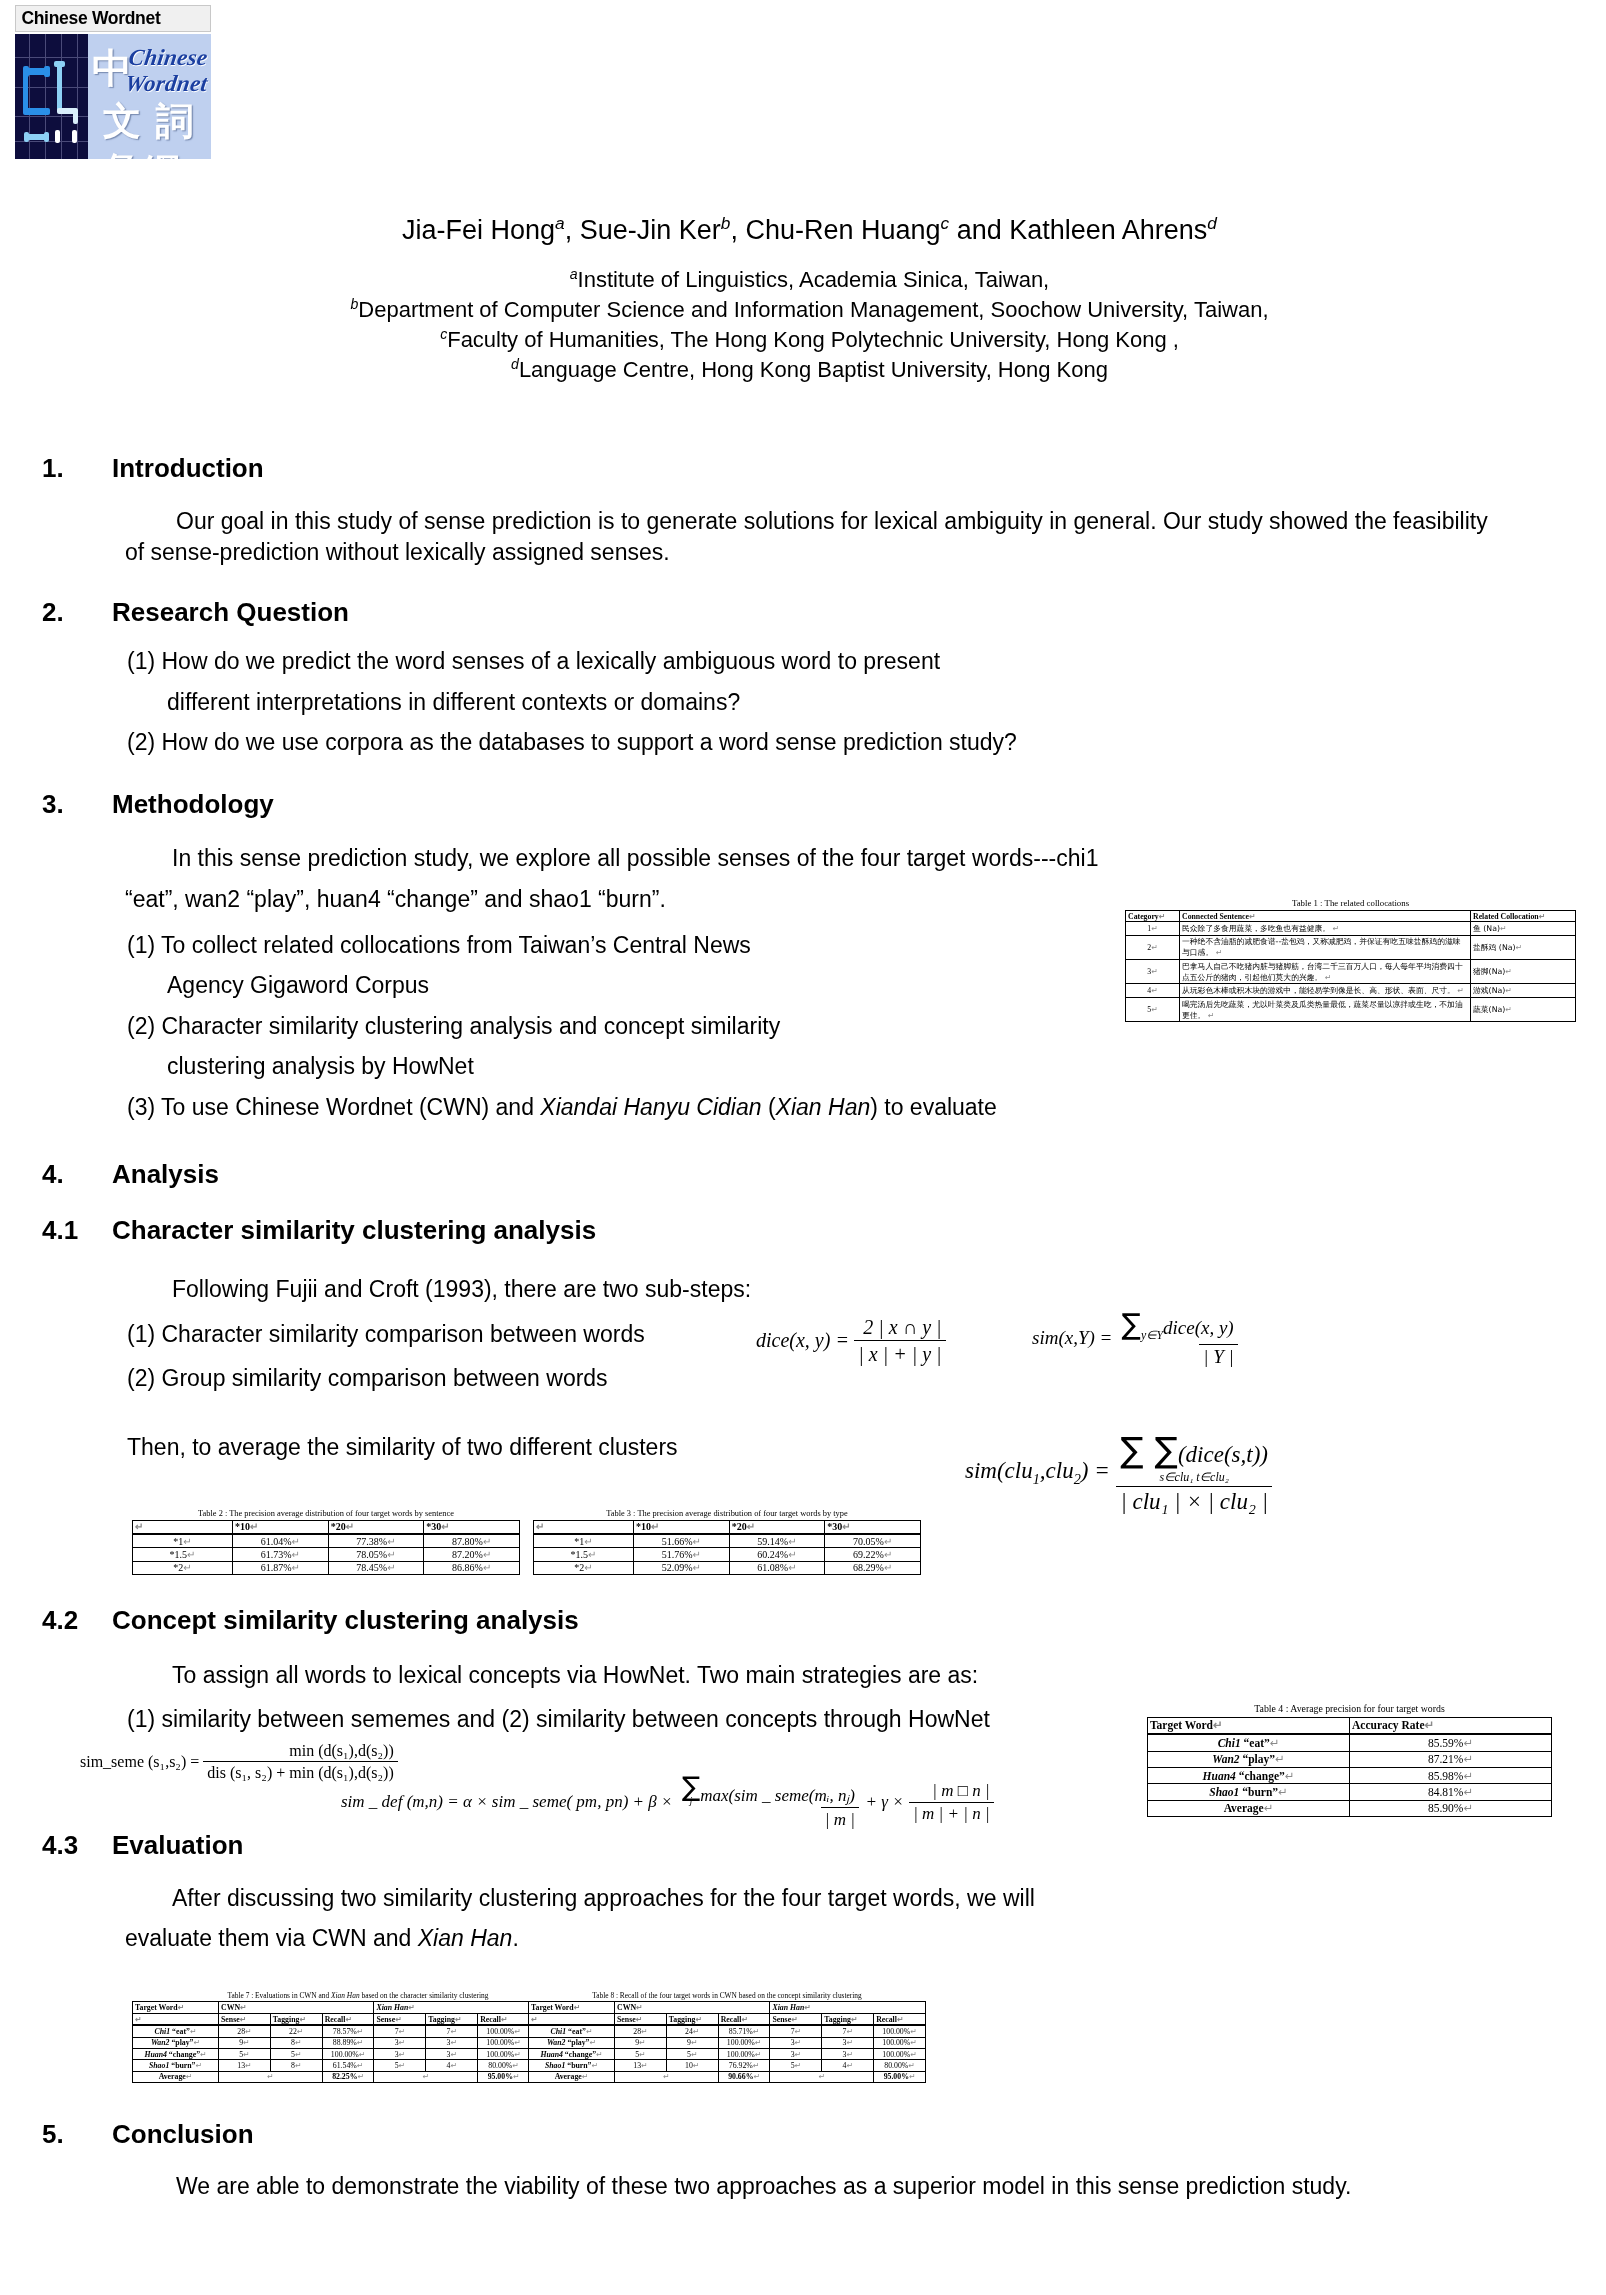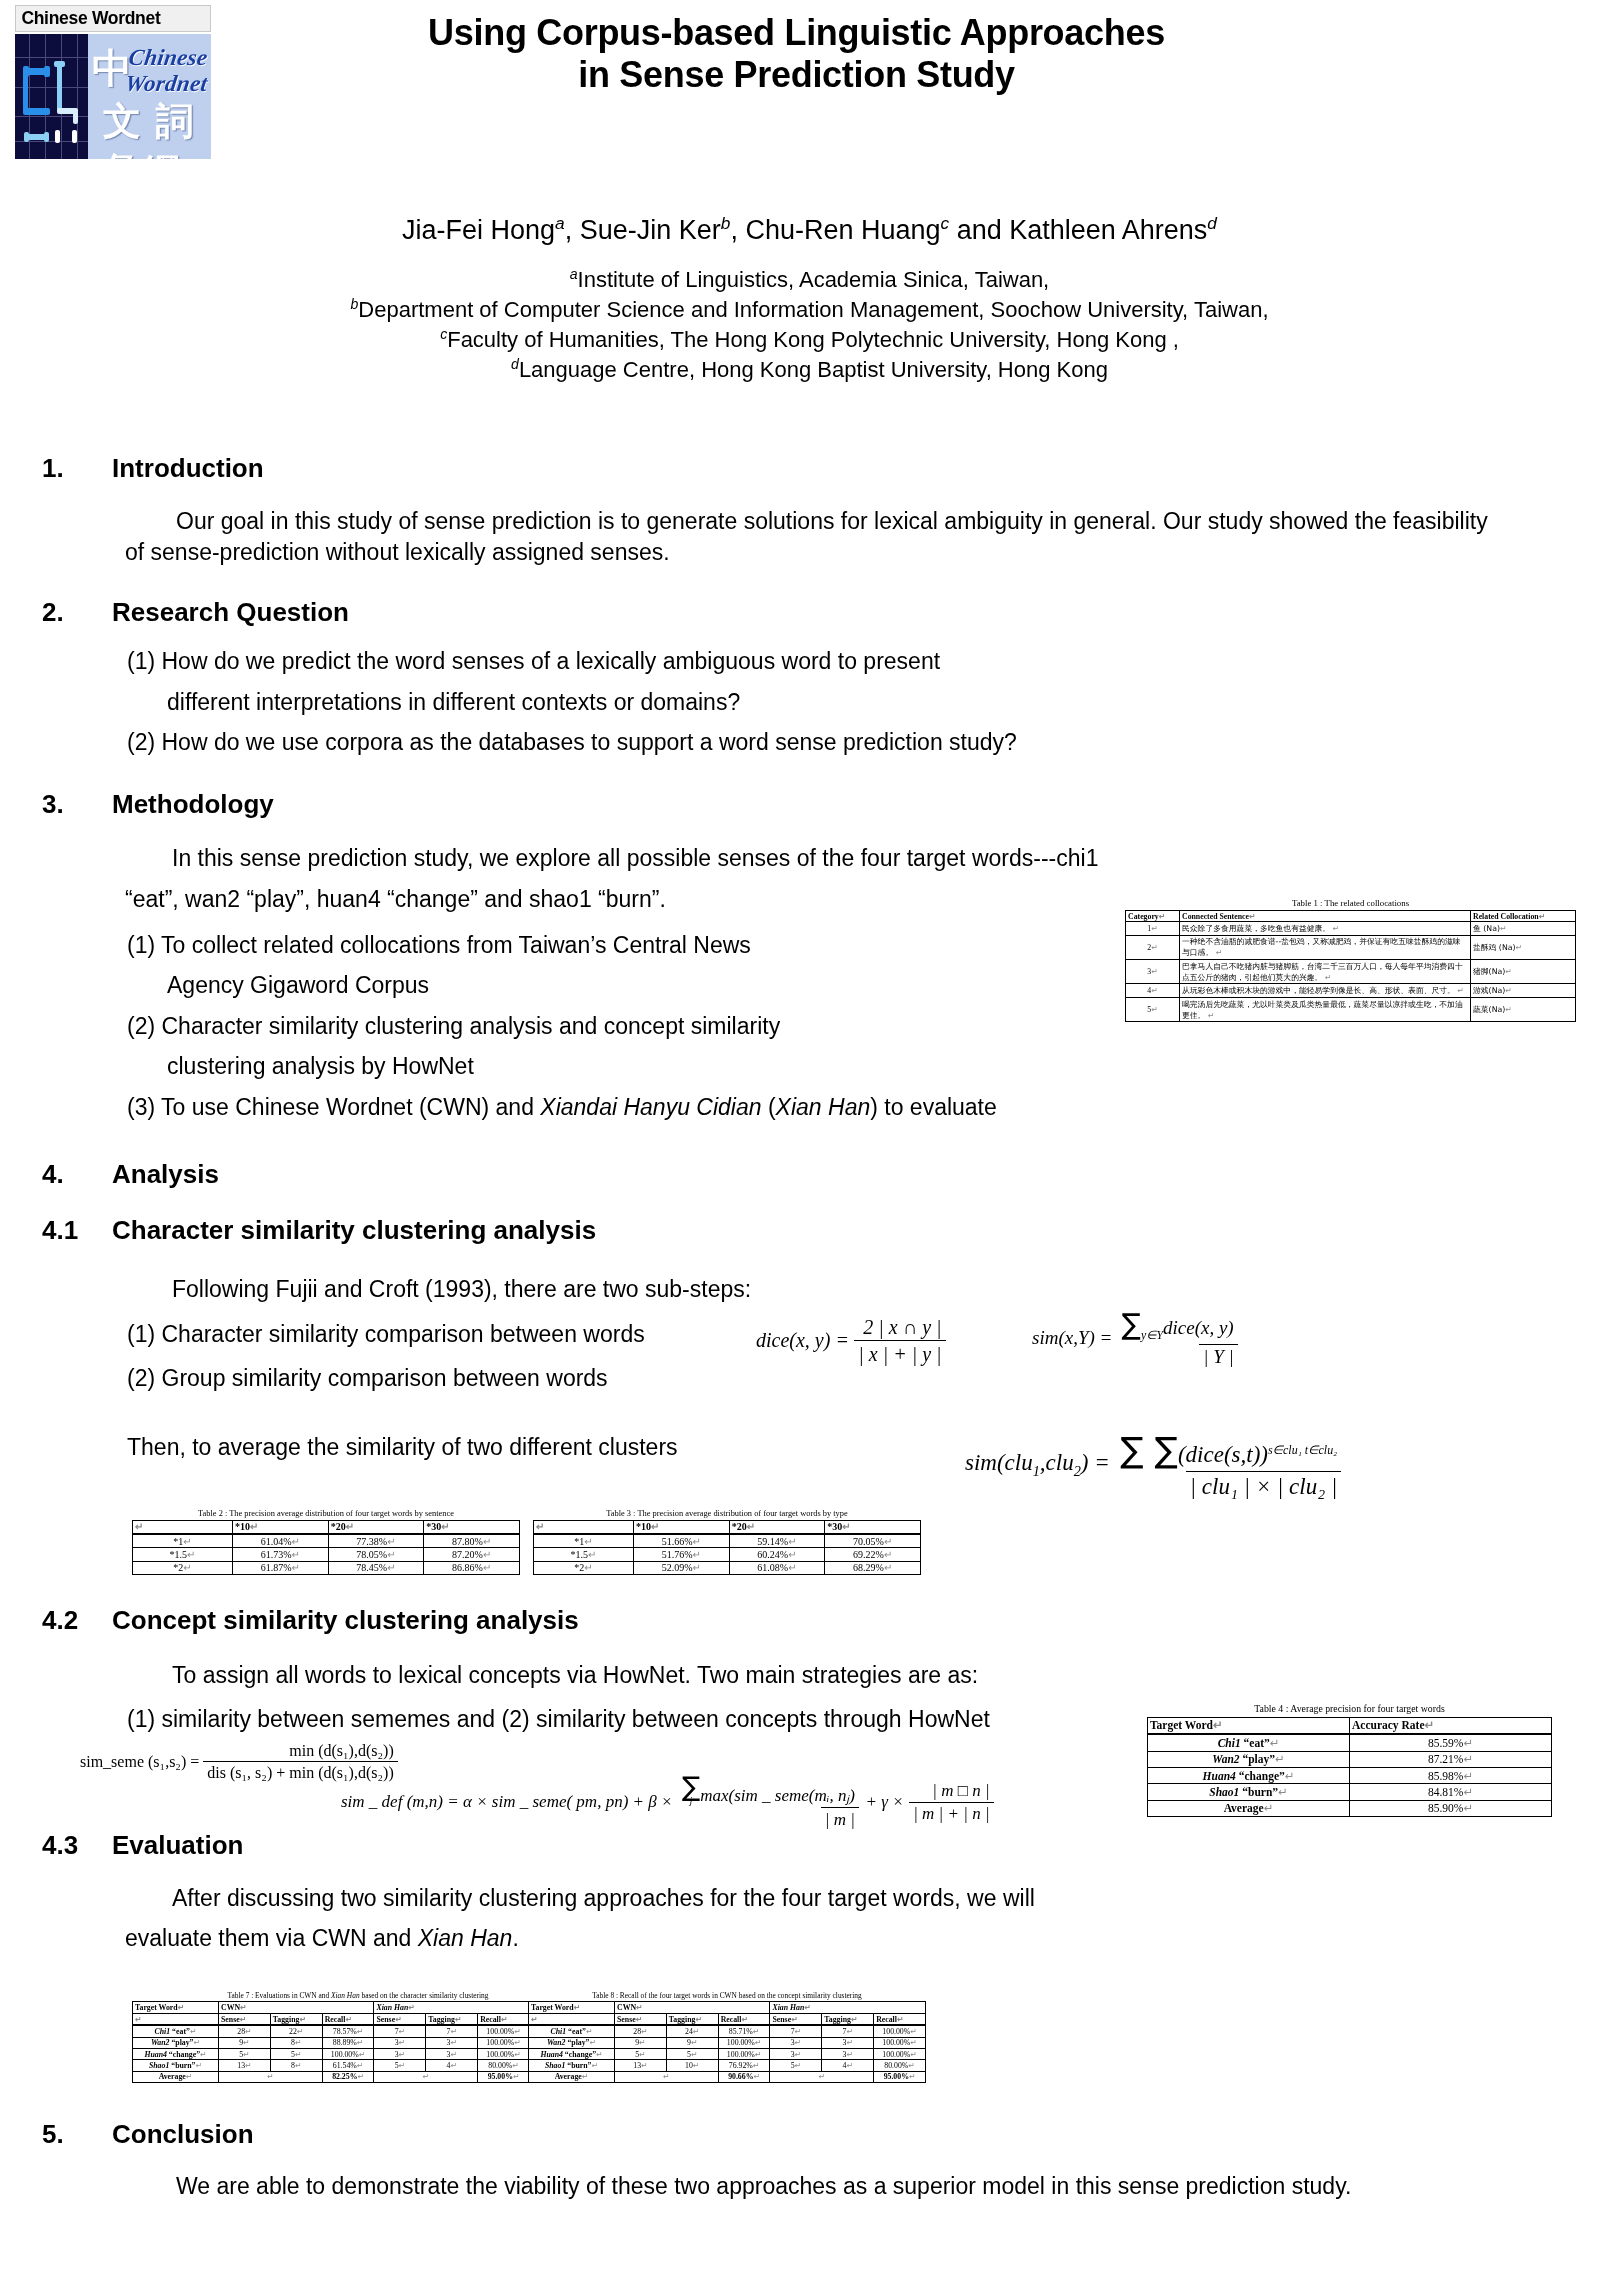--- a/index.html
+++ b/index.html
@@ -158,24 +158,20 @@
         <div class="bar" style="left:57px;top:96px;width:4.7px;height:13.5px;background:#ffffff;"></div>
       </div>
       <div class="logo-right">
         <div class="cw-script">Chinese Wordnet</div>
         <div class="cjk-big">中</div>
         <div class="cjk-row2">文 詞彙網路</div>
       </div>
     </div>
   </div>
 
-  <div class="title">
-    <div>Using Corpus-based Linguistic Approaches</div>
-    <div>in Sense Prediction Study</div>
-  </div>
 
   <div class="authors"><span>Jia-Fei Hong</span><sup>a</sup><span>, Sue-Jin Ker</span><sup>b</sup><span>, Chu-Ren Huang</span><sup>c</sup><span> and Kathleen Ahrens</span><sup>d</sup></div>
 
   <div class="affils">
     <div><sup>a</sup><span>Institute of Linguistics, Academia Sinica, Taiwan,</span></div>
     <div><sup>b</sup><span>Department of Computer Science and Information Management, Soochow University, Taiwan,</span></div>
     <div><sup>c</sup><span>Faculty of Humanities, The Hong Kong Polytechnic University, Hong Kong ,</span></div>
     <div><sup>d</sup><span>Language Centre, Hong Kong Baptist University, Hong Kong</span></div>
   </div>
 
@@ -274,21 +270,21 @@
     <span>sim(x,Y) =</span>
     <span class="frac" style="margin-left:5.4px;">
       <span class="num"><span class="sumsym" style="font-size:1.5em;">∑</span><span class="sub">y∈Y</span><span>dice(x, y)</span></span>
       <span class="den">| Y |</span>
     </span>
   </div>
 
   <div class="formula" style="left:965px; top:1430px; font-size:23px;">
     <span><span>sim(clu</span><span class="sub">1</span><span>,clu</span><span class="sub">2</span><span>) =</span></span>
     <span class="frac" style="margin-left:6.7px;">
-      <span class="num" style="display:flex;flex-direction:row;align-items:center;">
+      <span class="num" style="display:flex;flex-direction:column;align-items:center;">
         <span><span class="sumsym" style="font-size:1.5em;">∑ ∑</span><span>(dice(s,t))</span></span>
         <span style="font-size:0.52em;">s∈clu₁ t∈clu₂</span>
       </span>
       <span class="den">| clu₁ | × | clu₂ |</span>
     </span>
   </div>
 
   <div class="tbl-wrap" style="left:132px; top:1509px; width:388px;">
     <div class="tbl-cap" style="font-size:8.4px; margin-bottom:1.3px;">Table 2 : The precision average distribution of four target words by sentence</div>
     <table class="doc" style="font-size:10px; width:388px;">

